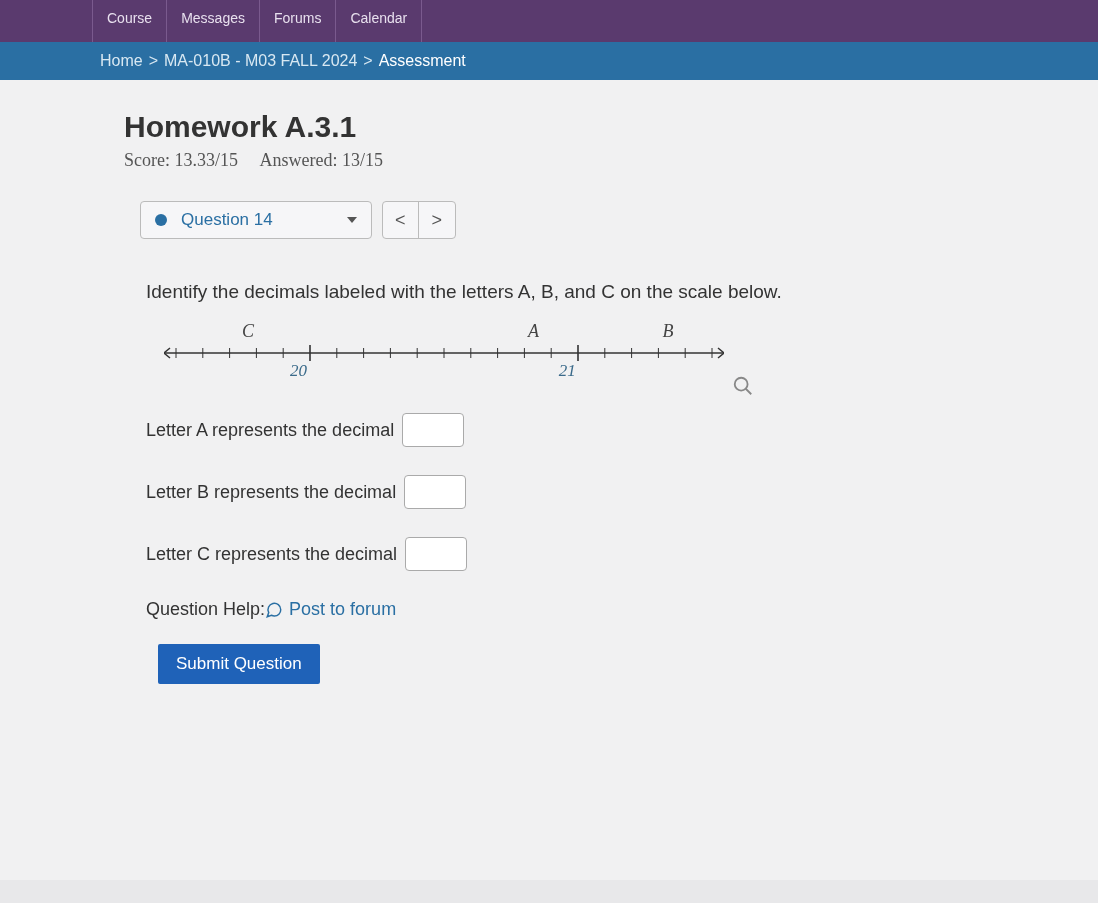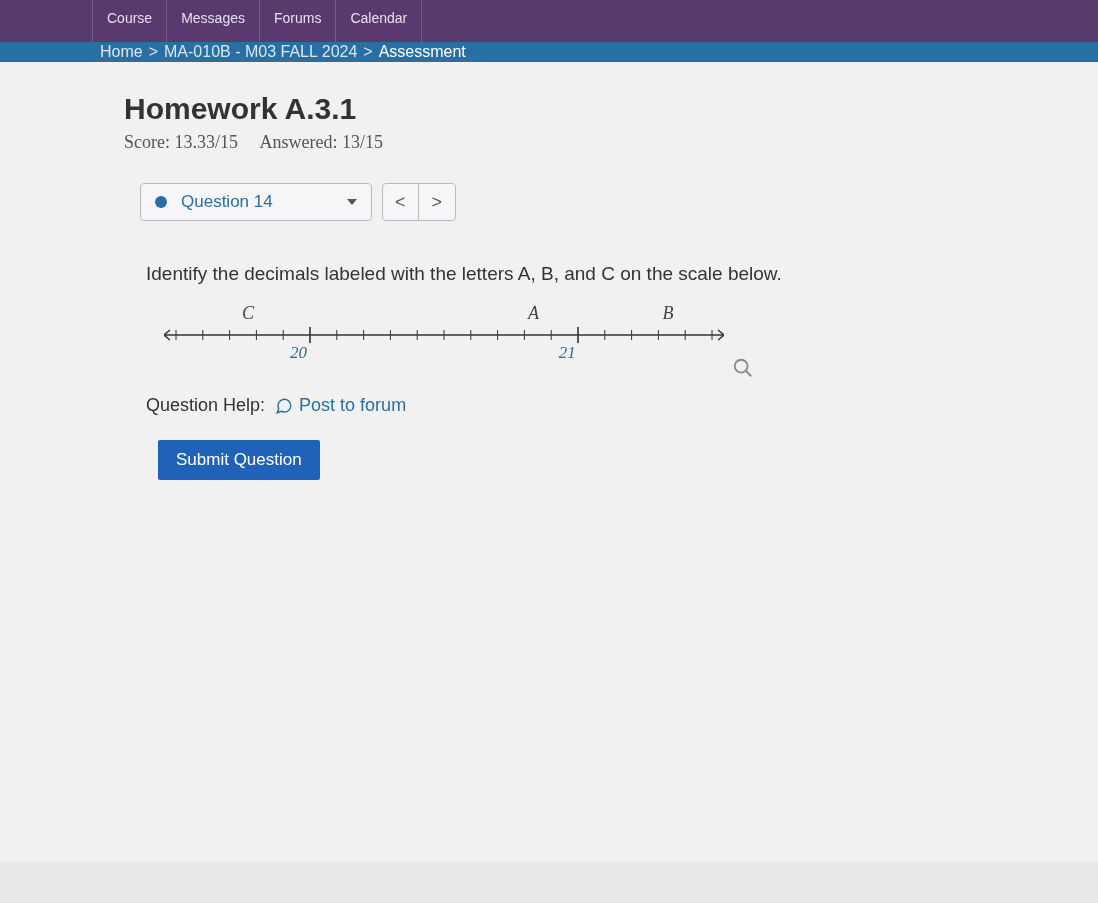--- a/index.html
+++ b/index.html
@@ -28,21 +28,21 @@
     border-right: 1px solid #7a5a8e;
     cursor: pointer;
   }
   .topnav .tab:first-child { border-left: 1px solid #7a5a8e; }
   
   .breadcrumb {
     background: #2a6fa3;
     color: #d8e8f2;
     padding: 10px 16px 10px 100px;
     font-size: 16px;
-    height: 20px;
+    height: 38px;
     display: flex;
     align-items: center;
     gap: 6px;
   }
   .breadcrumb .crumb { cursor: pointer; }
   .breadcrumb .sep { color: #d8e8f2; }
   .breadcrumb .current { color: #fff; }
   
   .main {
     background: #f1f1f2;
@@ -161,21 +161,21 @@
     font-size: 16px;
     padding: 4px 6px;
     background: #fff;
   }
   .qhelp {
     margin-left: 22px;
     font-size: 18px;
     color: #333;
     margin-top: 6px;
     margin-bottom: 24px;
-    display: flex; align-items: center; gap: 10px;
+    display: flex; align-items: center; 
   }
   .qhelp a { color: #2a6fa3; text-decoration: none; cursor: pointer; display: flex; align-items: center; gap: 6px; }
   .submit-btn {
     margin-left: 34px;
     background: #1f62b8;
     color: #fff;
     border: none;
     padding: 10px 18px;
     font-size: 17px;
     cursor: pointer;
@@ -263,20 +263,34 @@
 
       <span class="zoom-icon">
         <svg width="22" height="22" viewBox="0 0 24 24" fill="none" stroke="#888" stroke-width="2">
           <circle cx="10" cy="10" r="7"></circle>
             <line x1="15" y1="15" x2="21" y2="21"></line>
         </svg>
       </span>
     </div>
 
     
+    <div class="answers">
+      <div class="ans-row">
+        <span>Letter A represents the decimal</span>
+        <input class="ans-input" type="text" value="" style="">
+      </div>
+      <div class="ans-row">
+        <span>Letter B represents the decimal</span>
+        <input class="ans-input" type="text" value="" style="">
+      </div>
+      <div class="ans-row">
+        <span>Letter C represents the decimal</span>
+        <input class="ans-input" type="text" value="" style="">
+      </div>
+    </div>
 
     <div class="qhelp">
       <span>Question Help:</span>
       <a>
         <svg width="18" height="18" viewBox="0 0 24 24" fill="none" stroke="#2a6fa3" stroke-width="2">
           <path d="M21 11.5a8.38 8.38 0 0 1-8.5 8.5 8.5 8.5 0 0 1-3.9-.95L3 21l1.95-5.6A8.5 8.5 0 1 1 21 11.5z"></path>
         </svg>
         <span>Post to forum</span>
       </a>
     </div>

